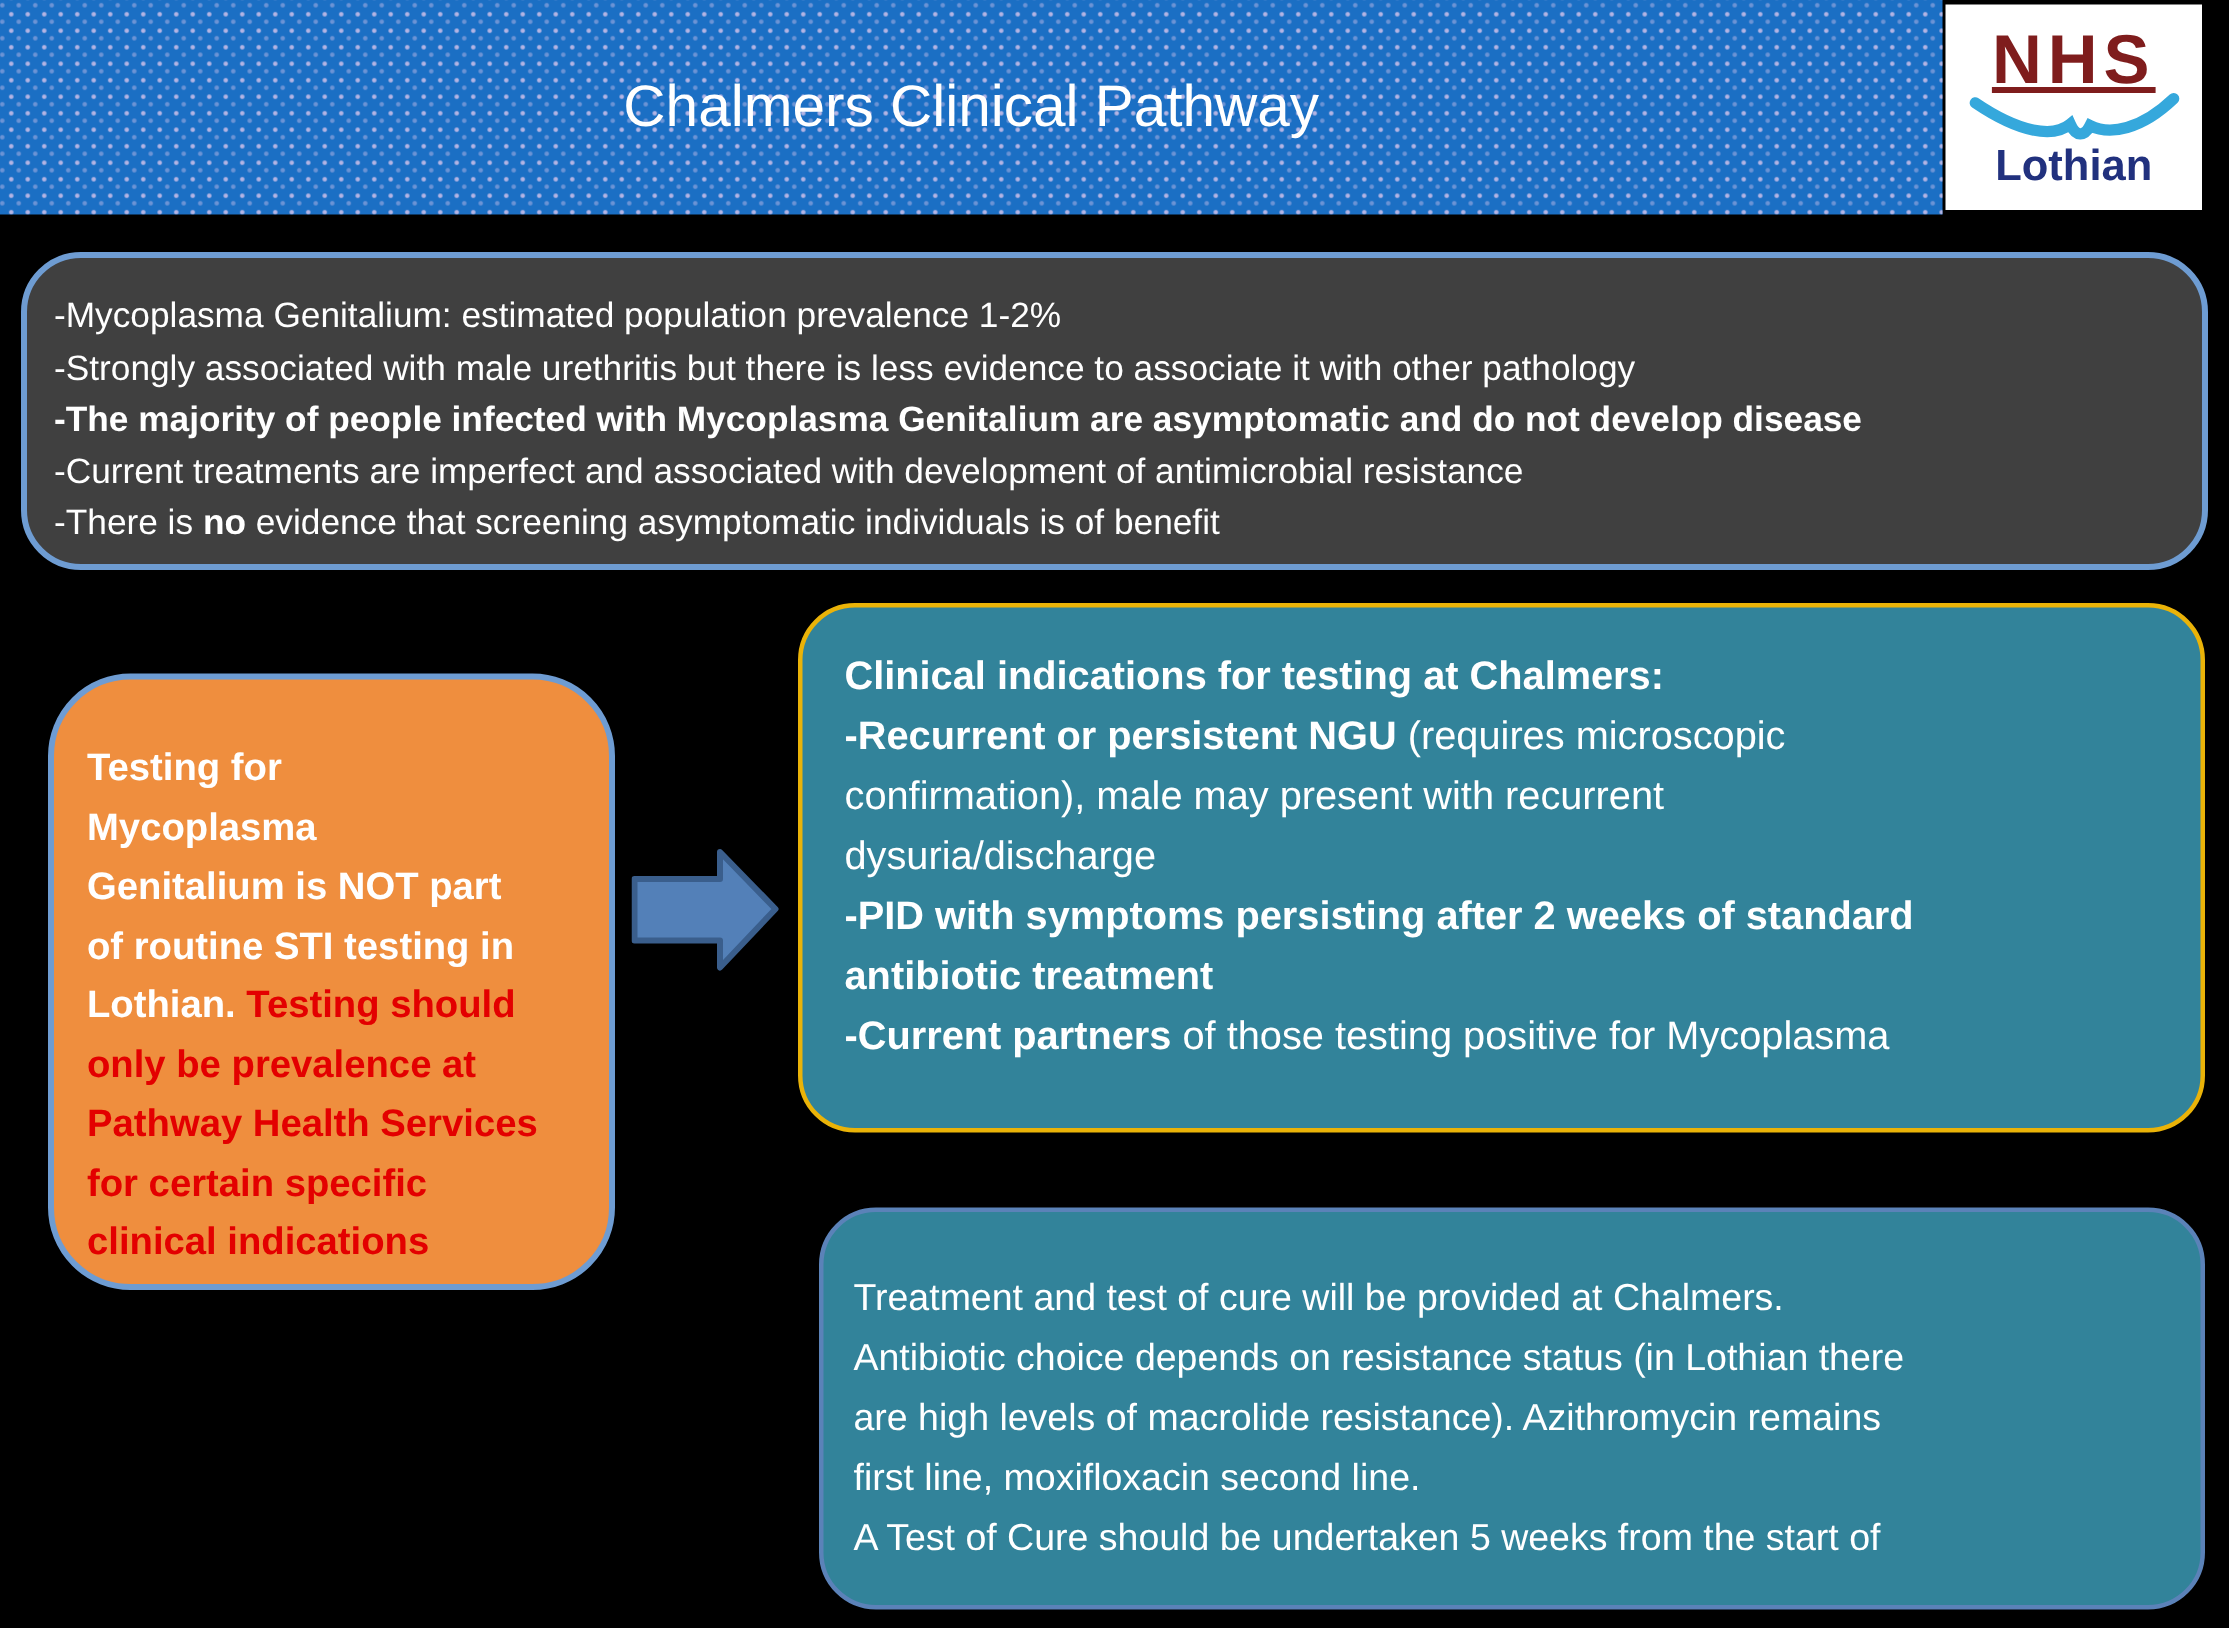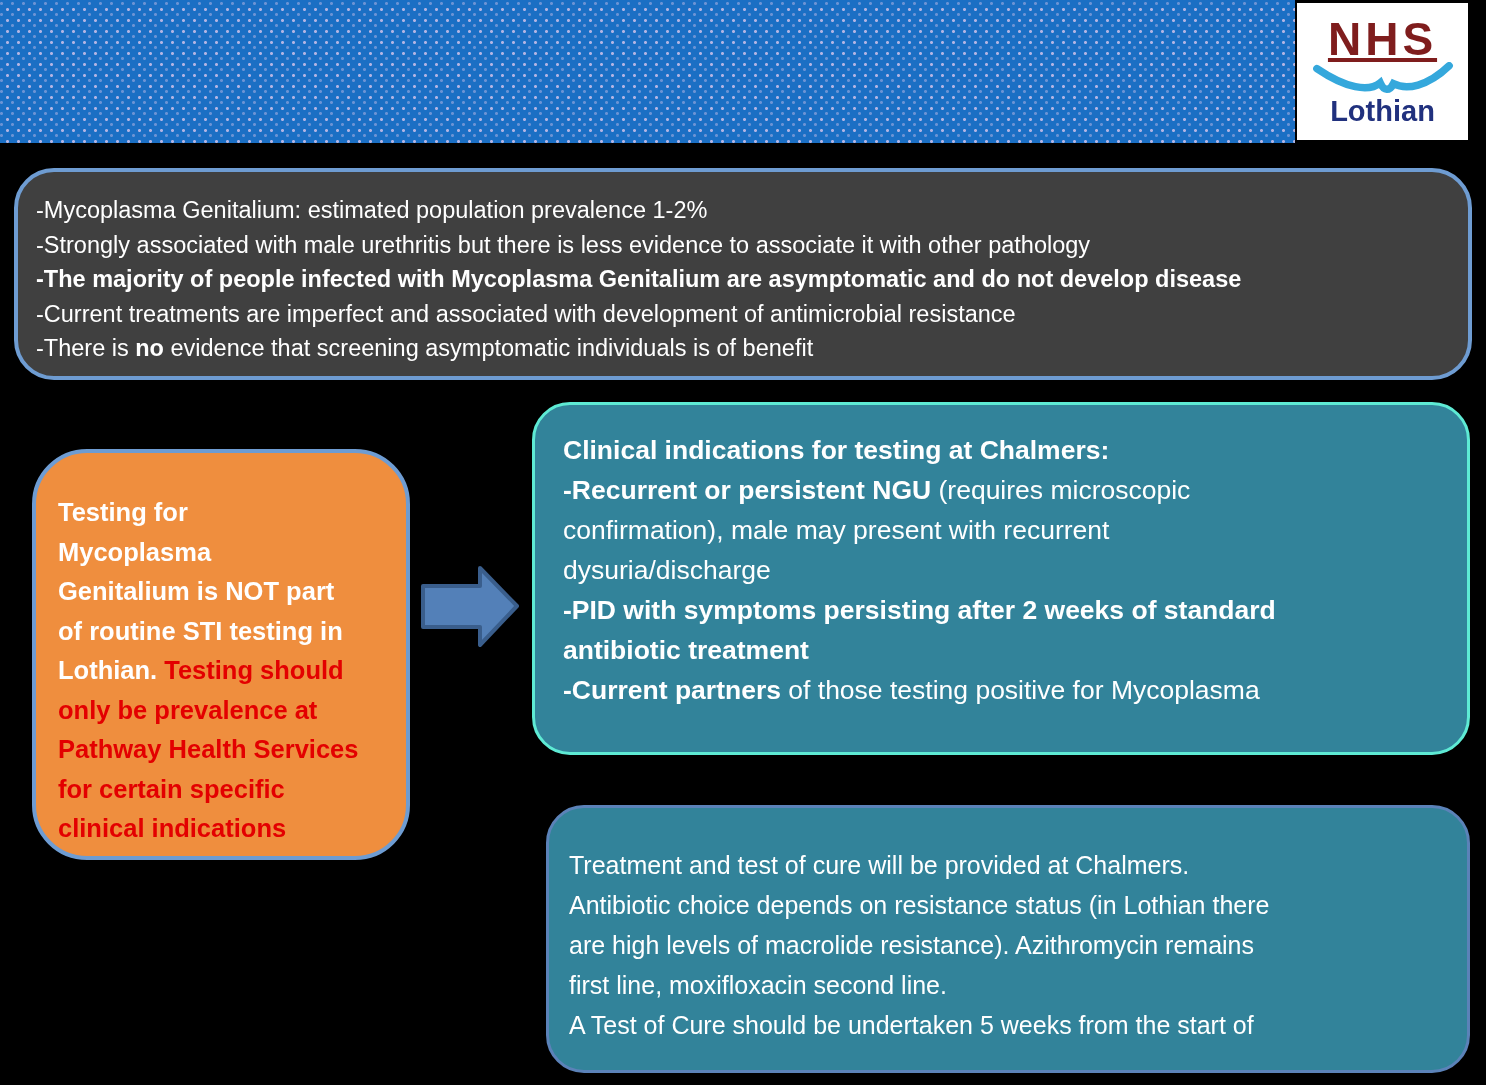--- a/index.html
+++ b/index.html
@@ -36,39 +36,40 @@
     background:#404040;border:4px solid #6E9CD2;border-radius:40px;
     padding:21px 18px 0 18px;font-size:23.5px;line-height:34.5px;
   }
   .testing-box{
     left:32px;top:449px;width:378px;height:411px;
     background:#EF8E3E;border:4px solid #6E9CD2;border-radius:55px;
     padding:40px 14px 0 22px;font-size:25.5px;line-height:39.5px;font-weight:bold;
   }
   .indications-box{
     left:532px;top:402px;width:938px;height:353px;
-    background:#32839A;border:3px solid #5eead4;border-radius:38px;
+    background:#32839A;border:3px solid #eab308;border-radius:38px;
     padding:25px 14px 0 28px;font-size:26.5px;line-height:40px;
   }
   .treatment-box{
     left:546px;top:805px;width:924px;height:268px;
     background:#32839A;border:3px solid #5B82B8;border-radius:38px;
     padding:37px 14px 0 20px;font-size:25px;line-height:40px;
   }
   .rich-line{white-space:pre;}
   .rich-line .b{font-weight:bold;}
   
   .flow-arrow{position:absolute;left:421px;top:564px;line-height:0;}
 </style>
 </head>
 <body>
 
 <div class="page">
 
   <div class="header-band">
+    <div class="header-title1">Chalmers Clinical Pathway</div>
   </div>
 
   <div class="logo-box">
     <div class="logo-nhs">NHS</div>
     <div class="logo-swoosh">
       <svg width="144" height="34" viewBox="0 0 150 36">
         <path d="M5 7 C 36 28, 60 32, 72 22 C 76 31, 82 31, 86 23 C 100 30, 122 26, 145 4" fill="none" stroke="#35A8DC" stroke-width="8" stroke-linecap="round"></path>
       </svg>
     </div>
     <div class="logo-region">Lothian</div>

